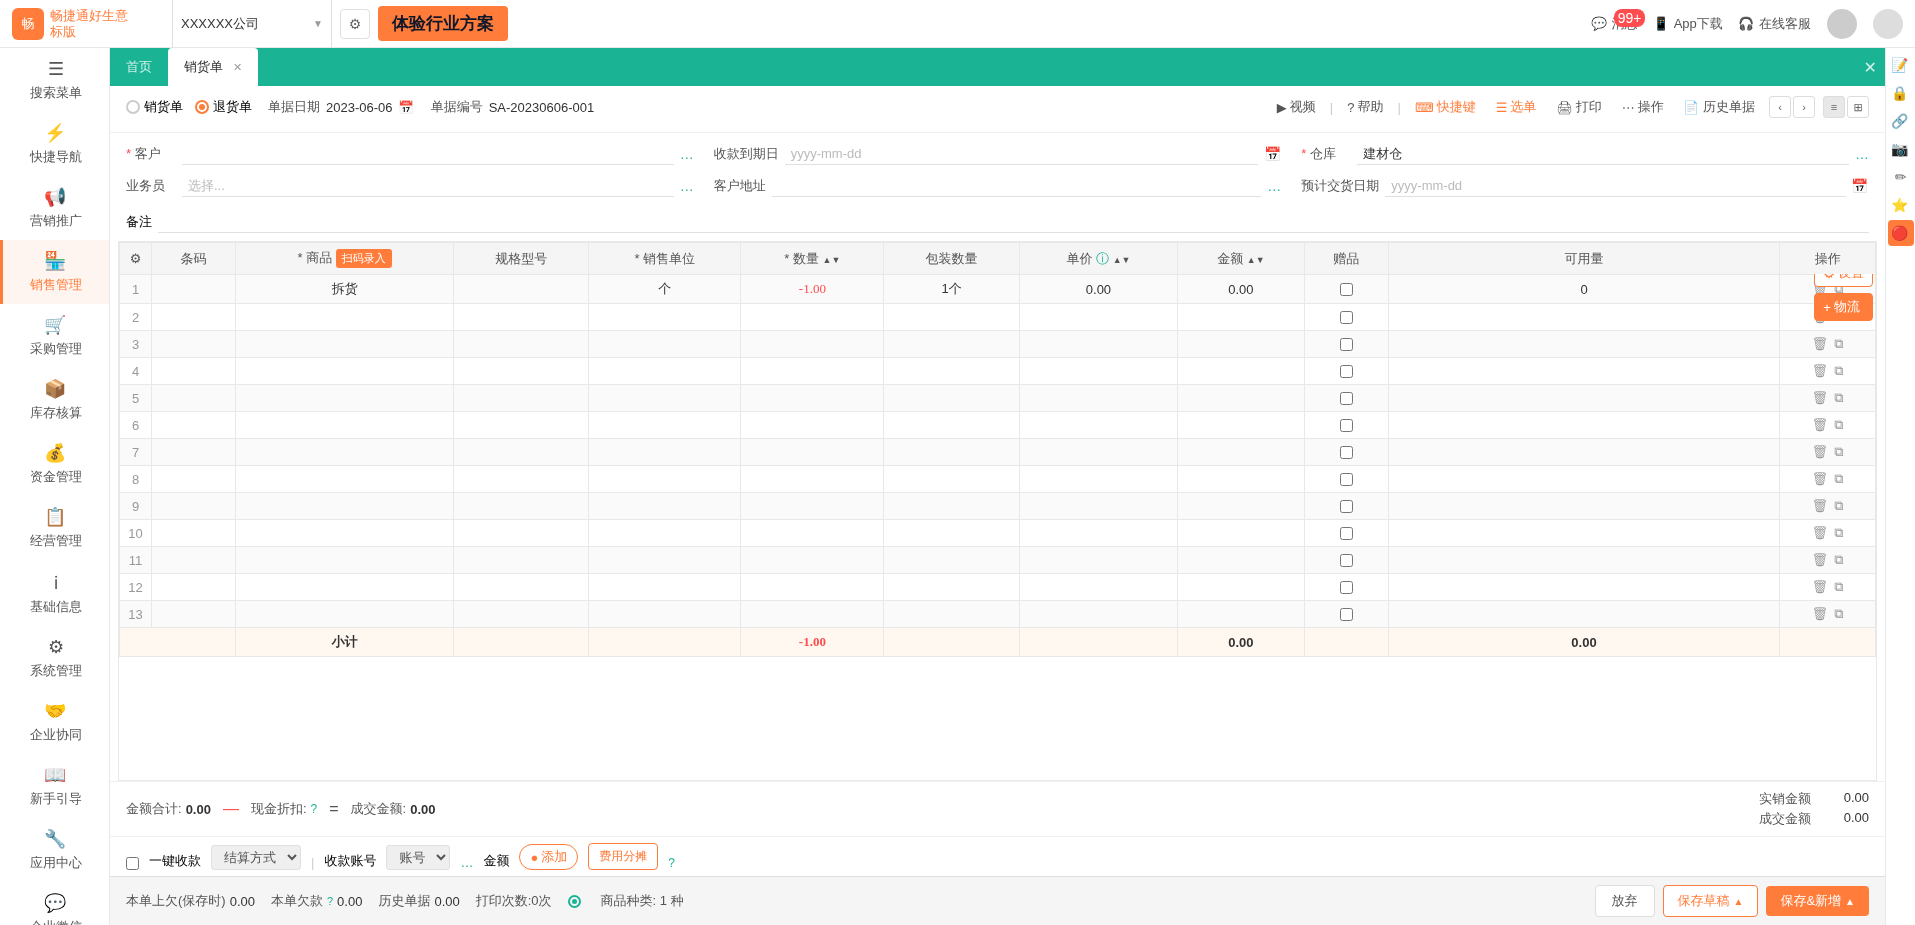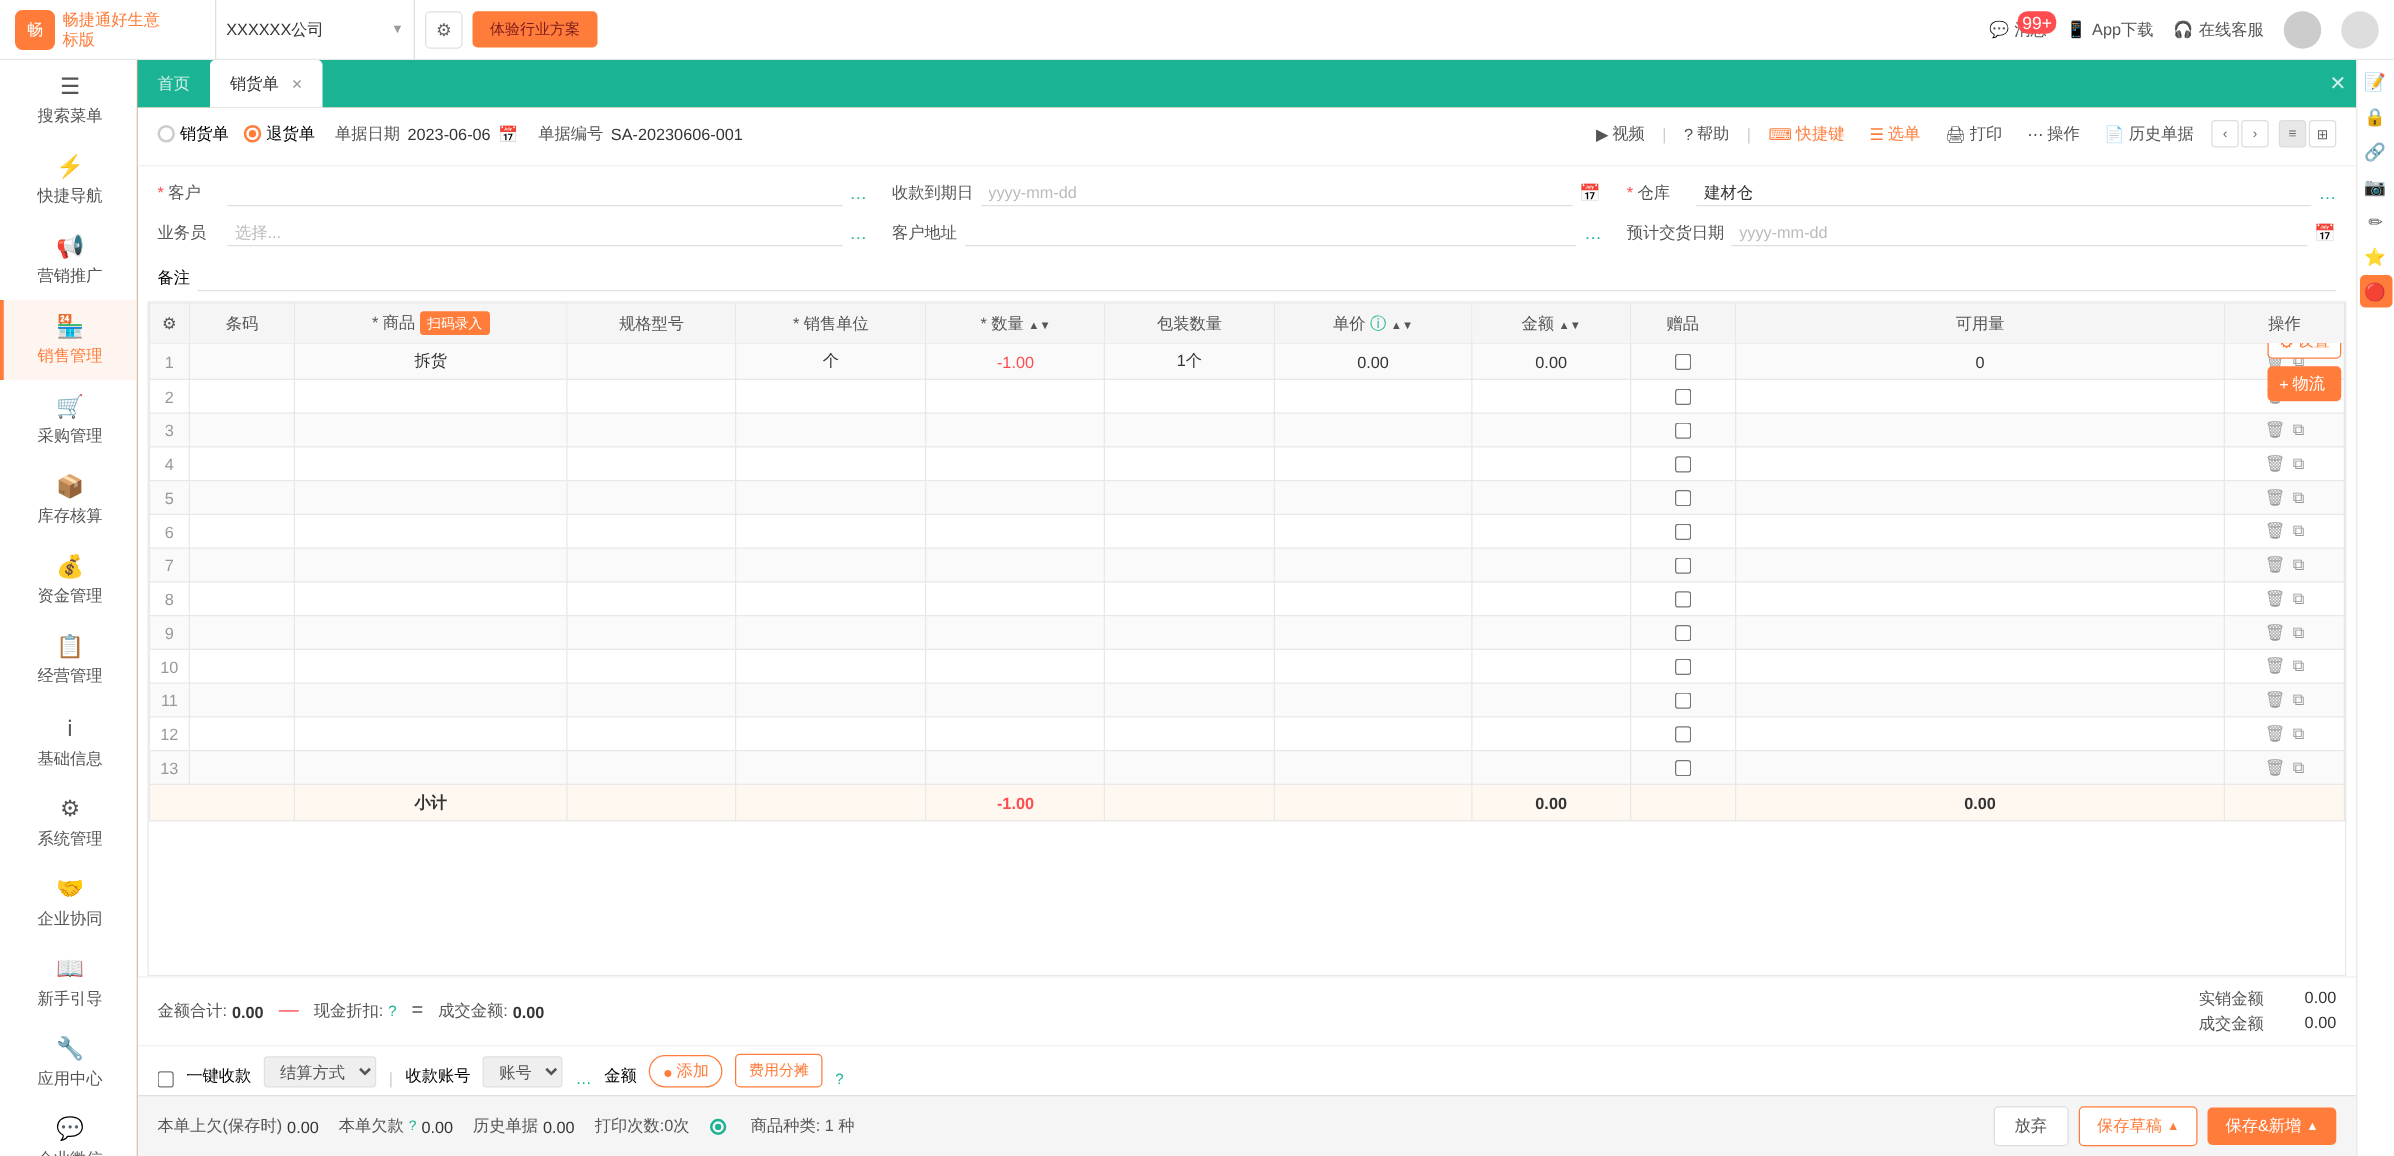--- a/index.html
+++ b/index.html
@@ -43,26 +43,27 @@
     .company-selector .chevron { color: #999; font-size: 10px; margin-left: auto; }
     .gear-btn {
       width: 30px; height: 30px;
       border: 1px solid #e0e0e0;
       border-radius: 4px;
       display: flex; align-items: center; justify-content: center;
       cursor: pointer; color: #666; font-size: 14px;
     }
     .trial-btn {
       background: #ff7c3a;
-      color: #7f1d1d;
+      color: #0f172a;
       border: none;
       border-radius: 4px;
       padding: 6px 14px;
       cursor: pointer;
-      font-size: 12px;
+      font-size: 17px;
+      font-weight: bold;
     }
     .top-right {
       margin-left: auto;
       display: flex;
       align-items: center;
       gap: 16px;
     }
     .top-icon-item {
       display: flex; align-items: center; gap: 4px;
       cursor: pointer; color: #555; font-size: 12px;
@@ -107,21 +108,21 @@
     }
     .sidebar-item.active { background: #fff5f0; color: #ff7c3a; border-left-color: #ff7c3a; }
     .sidebar-item .si-icon { font-size: 18px; }
 
     
     .content-area {
       flex: 1;
       display: flex;
       flex-direction: column;
       overflow: hidden;
-      background: #a16207;
+      background: #0f766e;
     }
 
     
     .tab-bar {
       background: #1ab394;
       display: flex;
       align-items: center;
       height: 38px;
       padding: 0 0;
     }
@@ -309,21 +310,21 @@
       color: #555;
     }
     table tbody tr { background: #fff; }
     table tbody tr:nth-child(odd) { background: #fafafa; }
     table tbody td {
       border: 1px solid #e8e8e8;
       padding: 5px 8px;
       text-align: center;
       color: #333;
     }
-    table tbody td.red { color: #ff4d4f; }
+    table tbody td.red { color: #ff4d4f; font-family: Liberation Serif, serif; }
     .row-num { color: #999; }
     .scan-btn {
       background: #ff7c3a;
       color: #fff;
       border: none;
       border-radius: 3px;
       padding: 2px 6px;
       font-size: 11px;
       cursor: pointer;
     }

